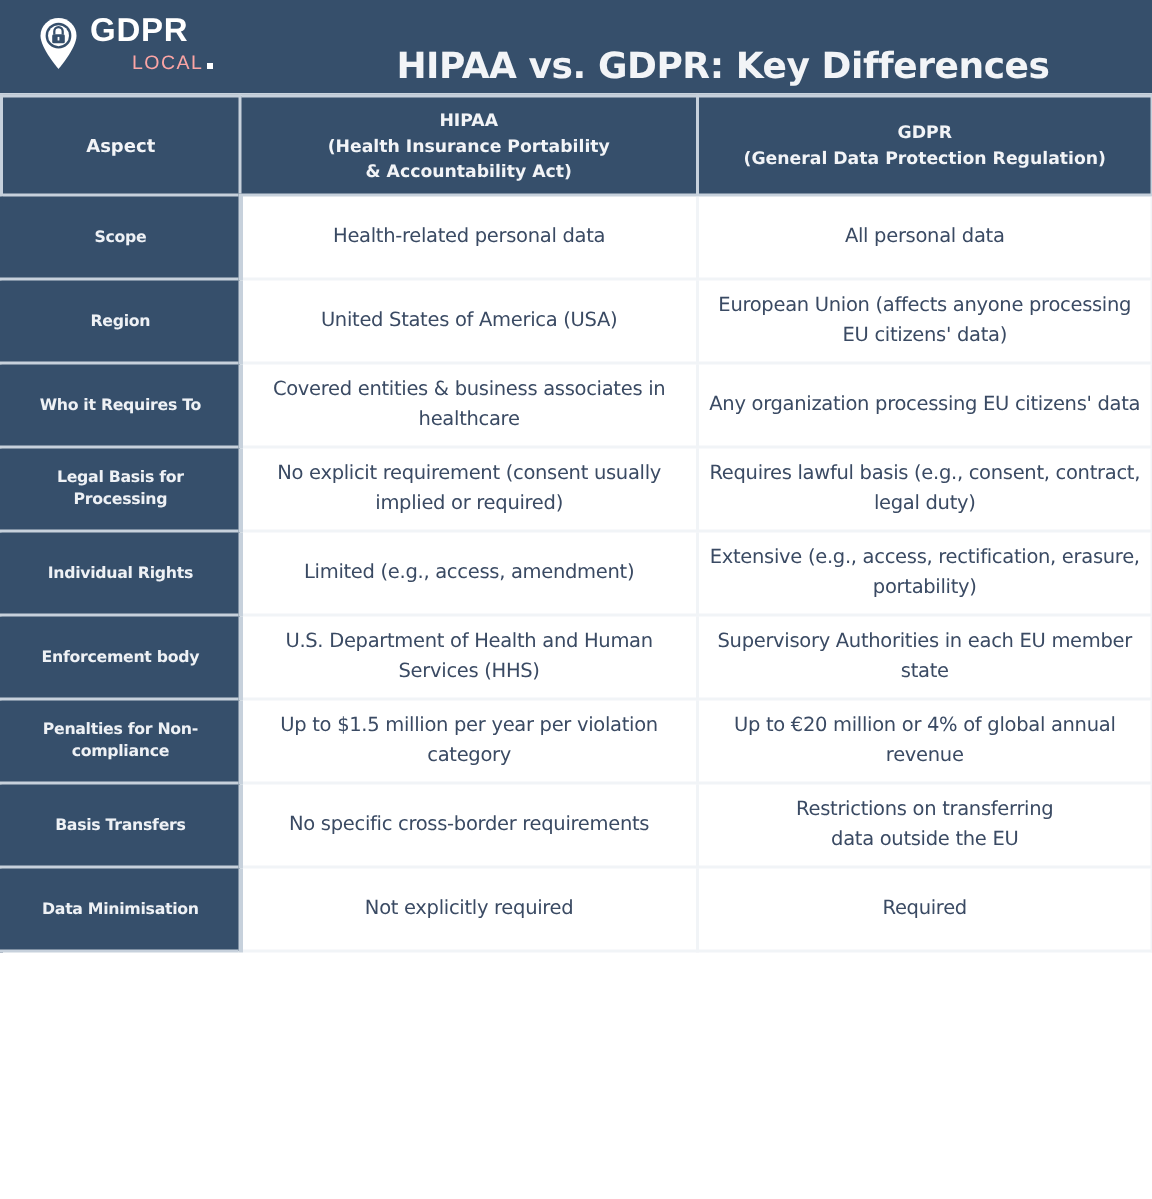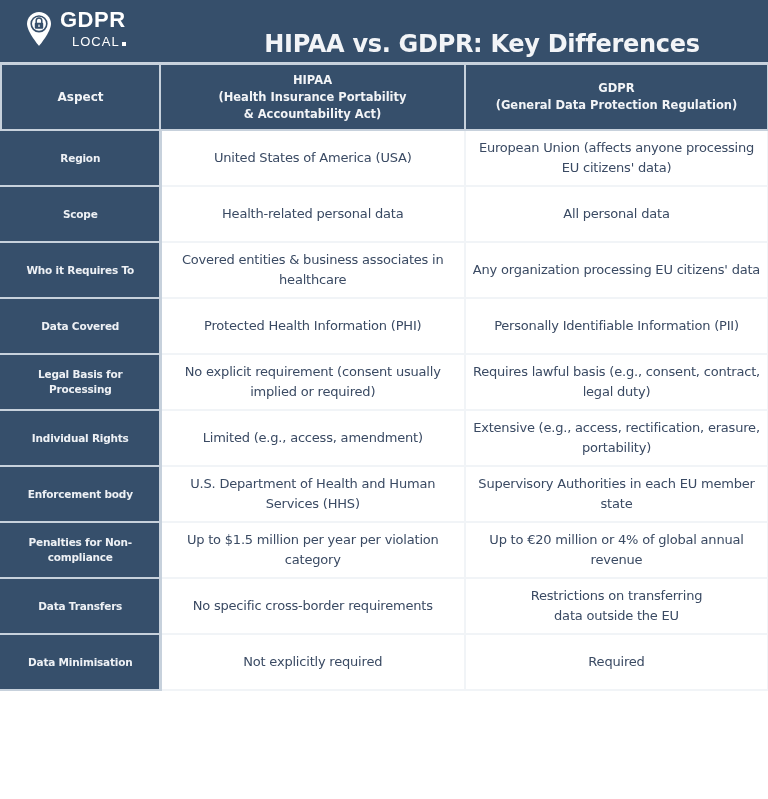--- a/index.html
+++ b/index.html
@@ -8,21 +8,21 @@
 
   .topbar {
     position: absolute; left: 0; top: 0; width: 768px; height: 62px;
     background: #364f6b; border-bottom: 1px solid #c9d3de;
     display: flex; align-items: center;
   }
   .logo { position: absolute; left: 26px; top: 9px; display: flex; align-items: flex-start; }
   .logo-icon { width: 26px; height: 36px; margin-top: 2px; }
   .logo-text { margin-left: 8px; color: #ffffff; line-height: 1; }
   .logo-main { font-family: "Liberation Sans", sans-serif; font-weight: bold; font-size: 22px; letter-spacing: 0.5px; }
-  .logo-sub { font-family: "Liberation Sans", sans-serif; font-size: 13px; letter-spacing: 1px; margin-top: 4px; margin-left: 12px; color: #ffffff; }
+  .logo-sub { font-family: "Liberation Sans", sans-serif; font-size: 13px; letter-spacing: 1px; margin-top: 4px; margin-left: 28px; color: #fca5a5; }
   .logo-dot { display: inline-block; width: 4px; height: 4px; background: #ffffff; margin-left: 2px; }
 
   .title {
     position: absolute; left: 262px; top: 13px; width: 440px; height: 62px;
     display: flex; align-items: center; justify-content: center;
     color: #f2f4f7; font-weight: bold; font-size: 24px; letter-spacing: -0.3px;
     font-family: "DejaVu Sans", sans-serif;
   }
 
   table.cmp {
@@ -87,38 +87,33 @@
         <th class="aspect-h pre">Aspect</th>
         <th class="pre">HIPAA
 (Health Insurance Portability
 &amp; Accountability Act)</th>
         <th class="pre">GDPR
 (General Data Protection Regulation)</th>
       </tr>
     </thead>
     <tbody>
       <tr>
+        <th>Scope</th>
+        <td>Health-related personal data</td>
+        <td>All personal data</td>
+      </tr>
+      <tr>
         <th>Region</th>
         <td>United States of America (USA)</td>
         <td>European Union (affects anyone processing EU citizens' data)</td>
       </tr>
       <tr>
-        <th>Scope</th>
-        <td>Health-related personal data</td>
-        <td>All personal data</td>
-      </tr>
-      <tr>
         <th>Who it Requires To</th>
         <td>Covered entities &amp; business associates in healthcare</td>
         <td>Any organization processing EU citizens' data</td>
-      </tr>
-      <tr>
-        <th>Data Covered</th>
-        <td>Protected Health Information (PHI)</td>
-        <td>Personally Identifiable Information (PII)</td>
       </tr>
       <tr>
         <th>Legal Basis for Processing</th>
         <td>No explicit requirement (consent usually implied or required)</td>
         <td>Requires lawful basis (e.g., consent, contract, legal duty)</td>
       </tr>
       <tr>
         <th>Individual Rights</th>
         <td>Limited (e.g., access, amendment)</td>
         <td>Extensive (e.g., access, rectification, erasure, portability)</td>
@@ -127,21 +122,21 @@
         <th>Enforcement body</th>
         <td>U.S. Department of Health and Human Services (HHS)</td>
         <td>Supervisory Authorities in each EU member state</td>
       </tr>
       <tr>
         <th>Penalties for Non-compliance</th>
         <td>Up to $1.5 million per year per violation category</td>
         <td>Up to €20 million or 4% of global annual revenue</td>
       </tr>
       <tr>
-        <th>Data Transfers</th>
+        <th>Basis Transfers</th>
         <td>No specific cross-border requirements</td>
         <td class="pre">Restrictions on transferring
 data outside the EU</td>
       </tr>
       <tr>
         <th>Data Minimisation</th>
         <td>Not explicitly required</td>
         <td>Required</td>
       </tr>
     </tbody>

